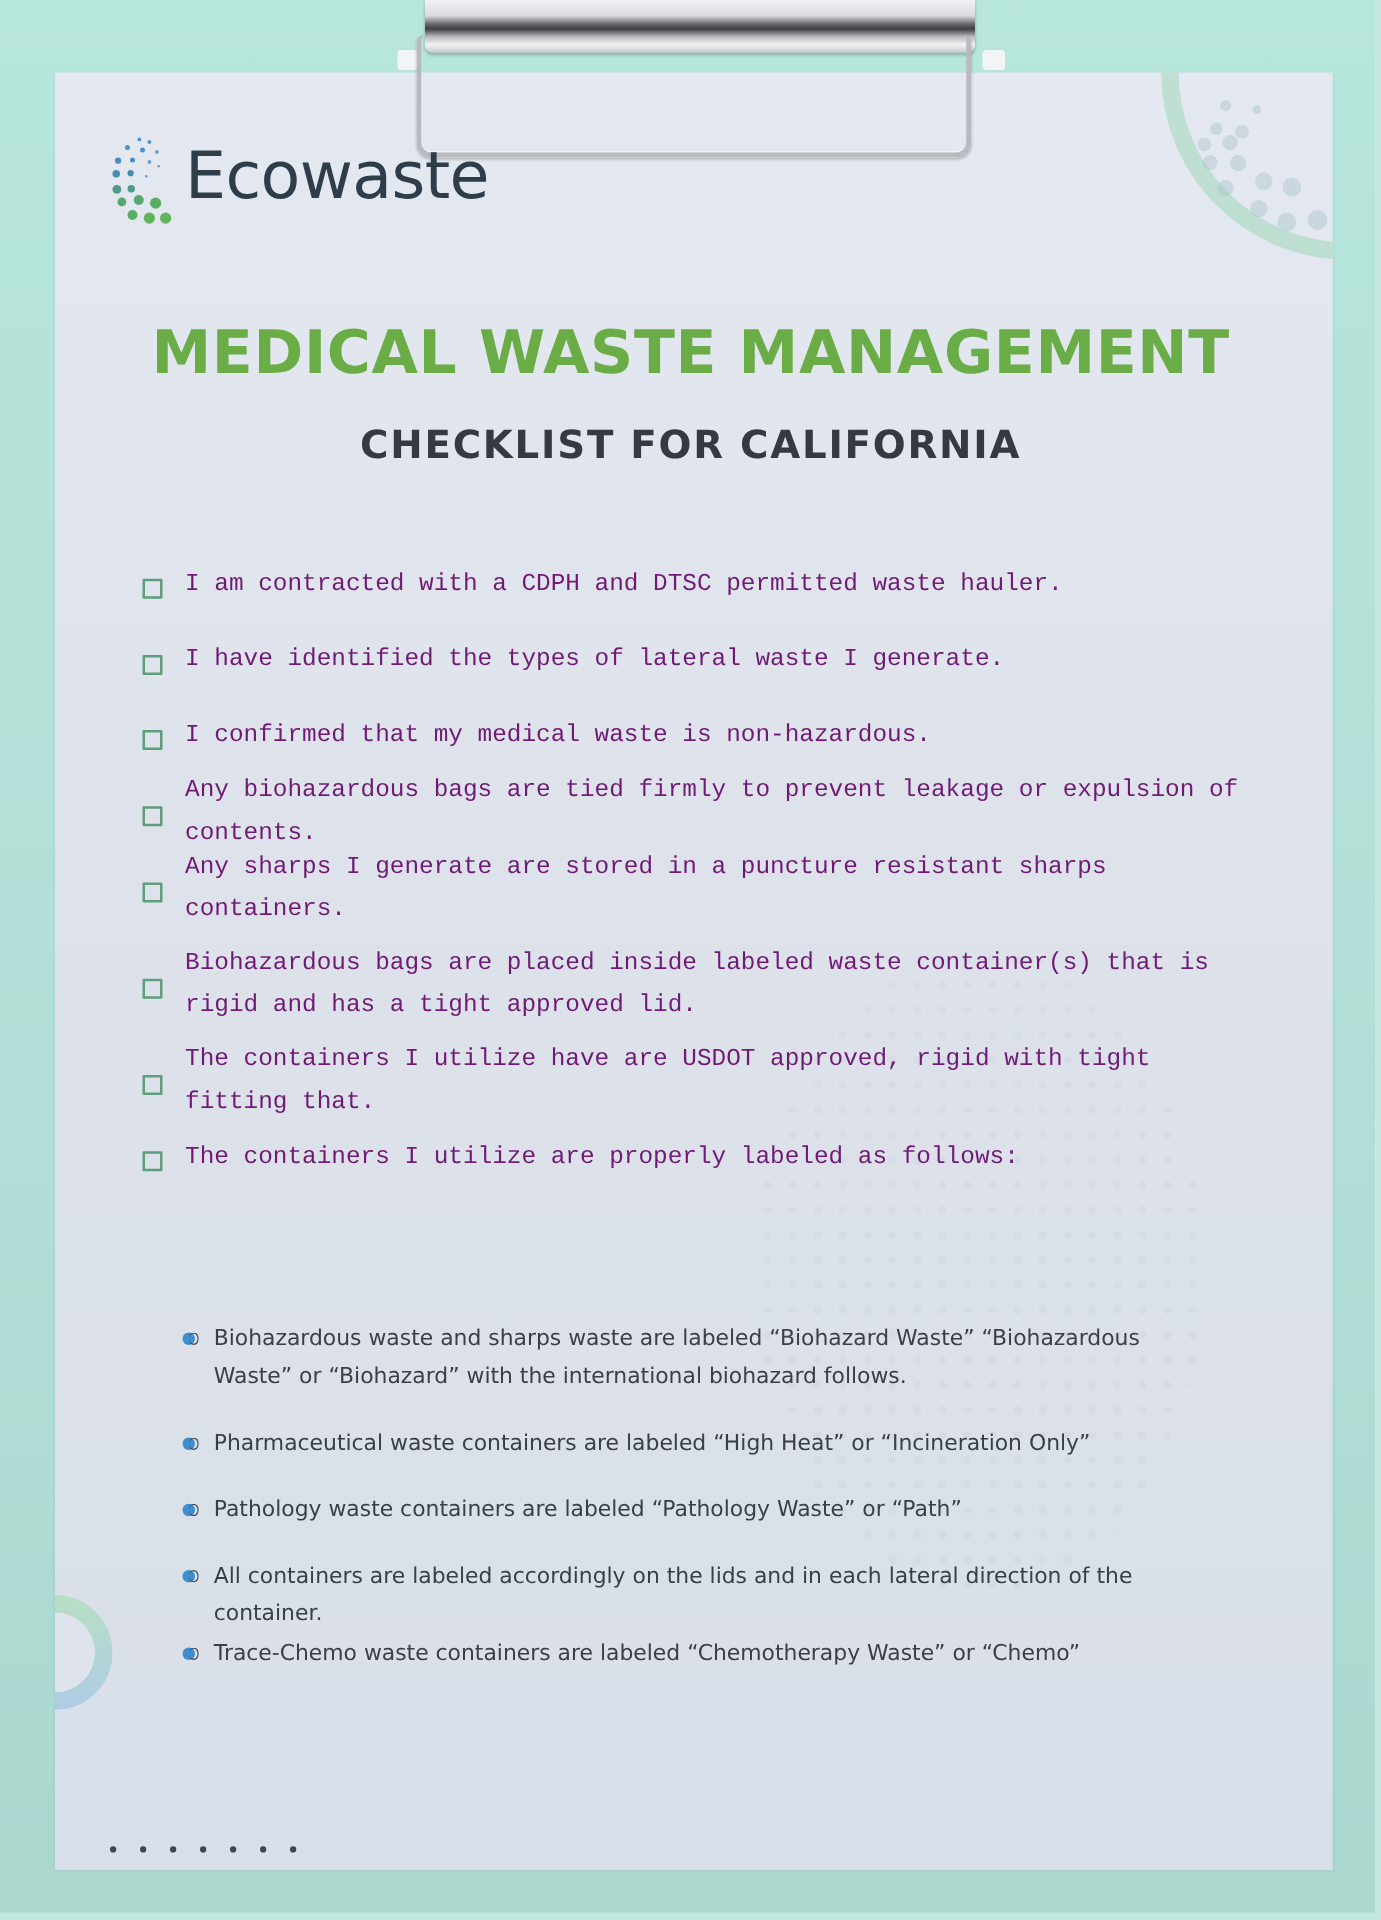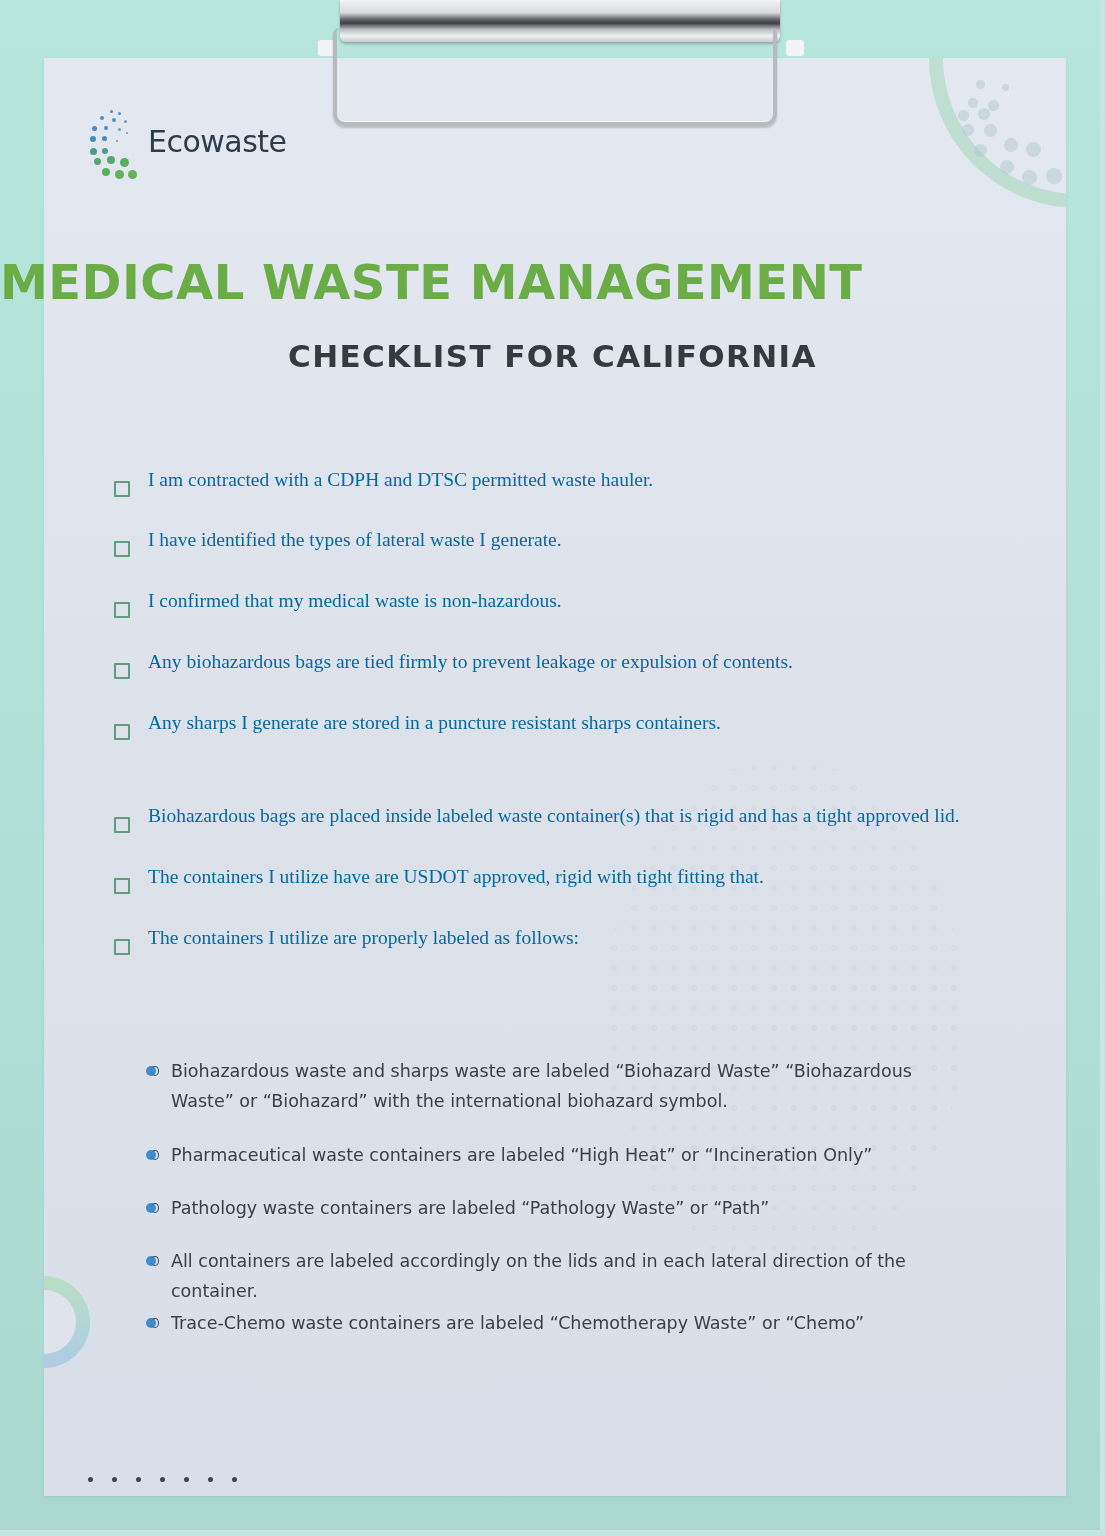--- a/index.html
+++ b/index.html
@@ -74,38 +74,38 @@
       box-shadow: inset 0 -1px 0 #f5f5f7, 0 2px 2px rgba(0,0,0,0.18);
     }
     
     .logo {
       position: absolute; left: 88px; top: 108px; height: 72px; display: flex; align-items: center;
     }
     .logo-mark { position: relative; width: 56px; height: 72px; }
     .logo-mark span { position: absolute; border-radius: 50%; }
     .logo-text {
       font-family: "DejaVu Sans", sans-serif;
-      font-size: 30px; color: #2f3d4a; letter-spacing: -0.5px; margin-left: 4px; margin-top: -6px;
+      font-size: 52px; color: #2f3d4a; letter-spacing: -0.5px; margin-left: 4px; margin-top: -6px;
     }
     
     .title {
-      position: absolute; left: 0; top: 254px; width: 1105px; 
+      position: absolute; left: 0; top: 254px; width: 1105px; text-align: center;
       font-family: "DejaVu Sans", sans-serif; font-weight: bold;
       color: #6aac45; font-size: 48px; letter-spacing: 0.5px;
     }
     .subtitle {
       position: absolute; left: 0; top: 338px; width: 1105px; text-align: center;
       font-family: "DejaVu Sans", sans-serif; font-weight: bold;
       color: #353a40; font-size: 31px; letter-spacing: 1.4px;
     }
     
     .checklist { position: absolute; left: 114px; top: 436px; width: 880px; }
     .check-item {
-      display: flex; align-items: flex-end; margin-bottom: 0;
-      font-family: Liberation Serif, serif; font-size: 19.5px; color: #0369a1;
+      display: flex; align-items: center; margin-bottom: 0;
+      font-family: Liberation Mono, monospace; font-size: 19.5px; color: #701a75;
       line-height: 34px;
     }
     .checkbox {
       flex: 0 0 auto; width: 12px; height: 12px; border: 2px solid #5f9d7b;
       margin-top: 9px; margin-right: 18px; background: transparent; cursor: pointer;
       border-radius: 1px;
     }
     .sublist { position: absolute; left: 146px; top: 1056px; width: 820px; }
     .sub-item {
       display: flex; align-items: flex-start;
@@ -222,21 +222,21 @@
   </div>
   <div class="check-item" style="height:61px">
     <span class="checkbox"></span>
     <span>The containers I utilize are properly labeled as follows:</span>
   </div>
 </div>
 
 <div class="sublist">
   <div class="sub-item" style="height:84px">
     <span class="bullet"></span>
-    <span>Biohazardous waste and sharps waste are labeled “Biohazard Waste” “Biohazardous Waste” or “Biohazard” with the international biohazard symbol.</span>
+    <span>Biohazardous waste and sharps waste are labeled “Biohazard Waste” “Biohazardous Waste” or “Biohazard” with the international biohazard follows.</span>
   </div>
   <div class="sub-item" style="height:53px">
     <span class="bullet"></span>
     <span>Pharmaceutical waste containers are labeled “High Heat” or “Incineration Only”</span>
   </div>
   <div class="sub-item" style="height:53px">
     <span class="bullet"></span>
     <span>Pathology waste containers are labeled “Pathology Waste” or “Path”</span>
   </div>
   <div class="sub-item" style="height:62px">

